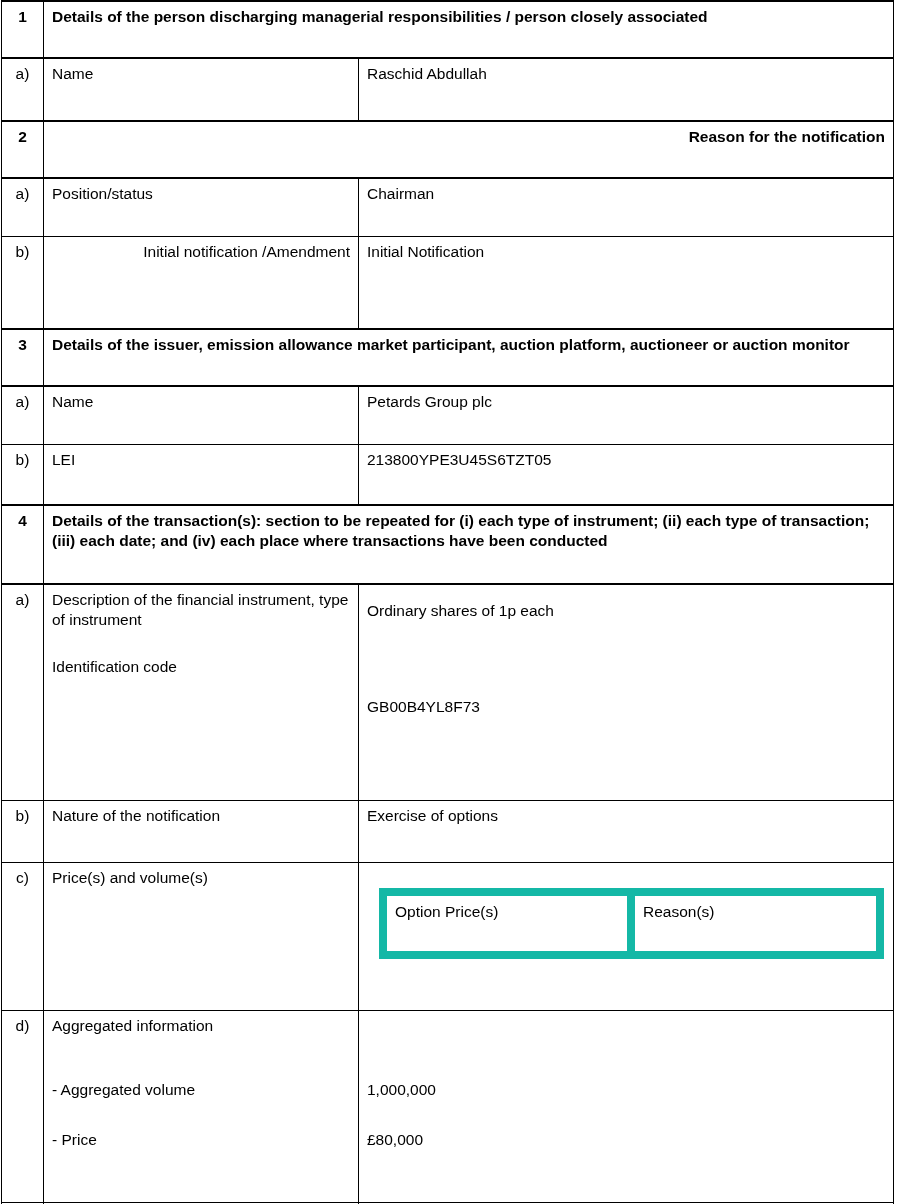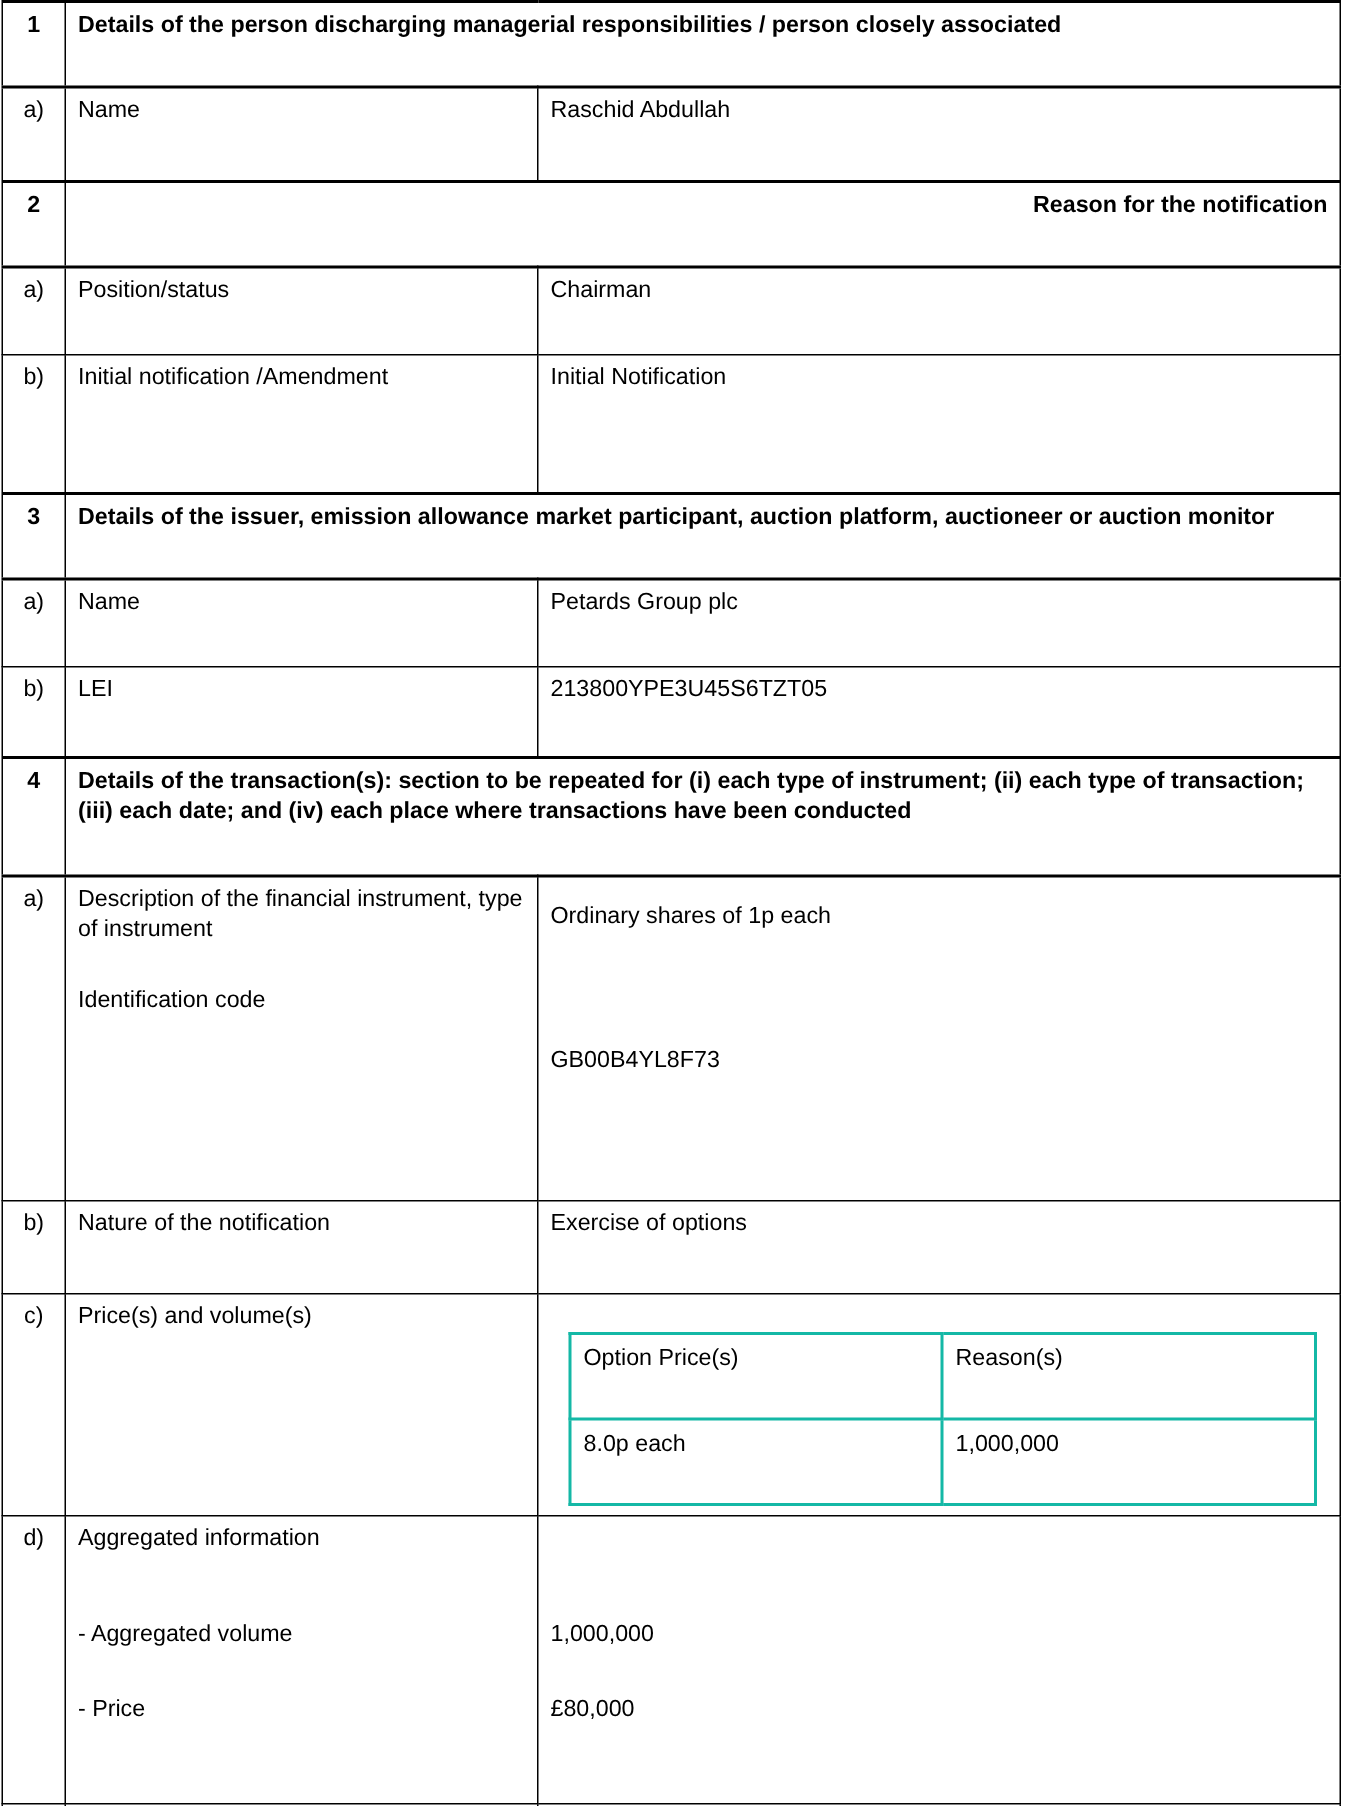--- a/index.html
+++ b/index.html
@@ -93,35 +93,35 @@
 
   
   table.pv {
     border-collapse: collapse;
     table-layout: fixed;
     width: 497px;
     margin-left: 12px;
     margin-top: 20px;
   }
   table.pv td {
-    border: 2px solid #14b8a6;
+    border: 8px solid #14b8a6;
     vertical-align: top;
     padding: 6px 8px 6px 8px;
     font-size: 15.5px;
     line-height: 1.28;
     height: 43px;
   }
   col.pv-a { width: 248px; }
   col.pv-b { width: 249px; }
 
   .desc-line2 { margin-top: 27px; }
   .val-line2 { margin-top: 76px; }
   .val-pad-top { margin-top: 11px; }
 
-  .nowrap { white-space: nowrap; }
+  .nowrap { white-space: nowrap; text-align: right; }
 </style>
 </head>
 <body>
 
 <div class="page">
 
   <table class="pdmr">
     <colgroup>
       <col class="c-idx">
       <col class="c-label">
@@ -204,24 +204,20 @@
           <table class="pv">
             <colgroup>
               <col class="pv-a">
               <col class="pv-b">
             </colgroup>
             <tbody>
               <tr>
                 <td>Option Price(s)</td>
                 <td>Reason(s)</td>
               </tr>
-              <tr>
-                <td>8.0p each</td>
-                <td>1,000,000</td>
-              </tr>
             </tbody>
           </table>
         </td>
       </tr>
 
       <tr>
         <td class="idx h-agg">d)</td>
         <td class="label h-agg">
           <div>Aggregated information</div>
           <div class="spacer-lg"></div>

